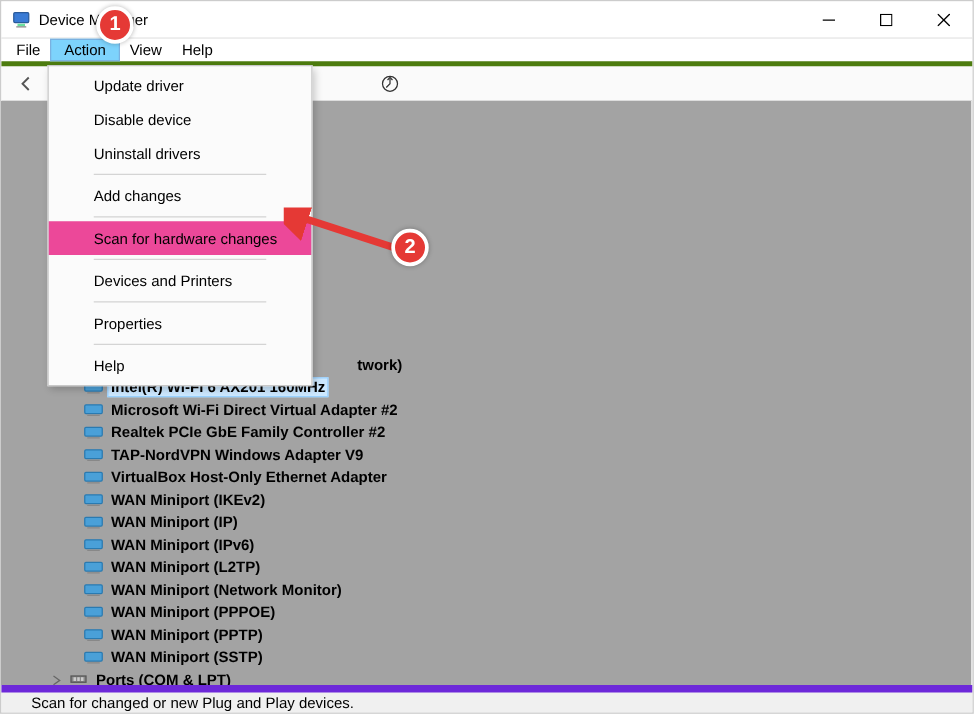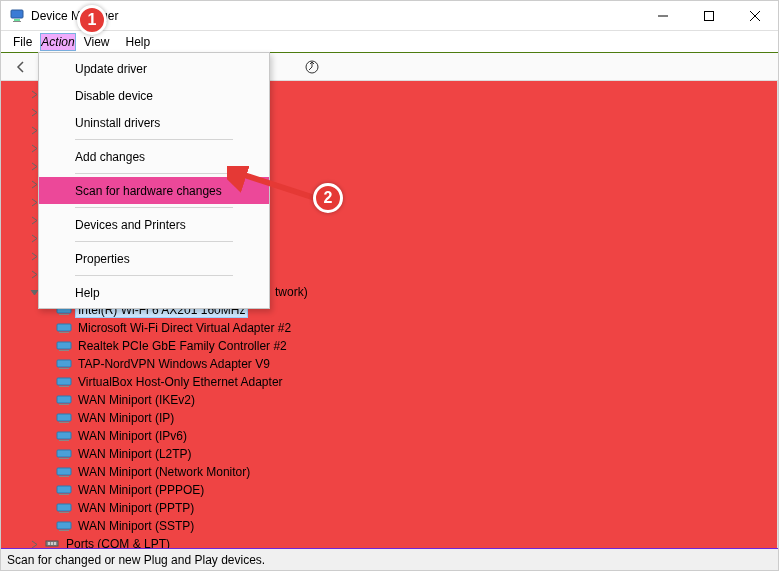--- a/index.html
+++ b/index.html
@@ -2,38 +2,38 @@
 <html><head>
   <meta charset="utf-8">
   <style>
     * { box-sizing: border-box; margin: 0; padding: 0; font-family: 'Segoe UI', Tahoma, sans-serif; font-size: 12px; }
     body { background: #f4f4f4; width: 779px; height: 571px; overflow: hidden; border: 1px solid #ccc; position: relative; }
     .titlebar { height: 30px; display: flex; align-items: center; padding: 0 0 0 8px; background: #fff; border-bottom: 1px solid #e0e0e0; }
     .app-icon { width: 16px; height: 16px; margin-right: 6px; display: inline-block; }
     .titlebar-title { flex: 1; font-size: 12px; color: #000; }
     .win-controls { display: flex; }
     .win-btn { width: 46px; height: 30px; display: flex; align-items: center; justify-content: center; color: #000; }
-    .menubar { height: 22px; display: flex; align-items: center; padding: 0 4px; background: #fff; border-bottom: 1px solid #4d7c0f; position: relative; }
+    .menubar { height: 22px; display: flex; align-items: center; padding: 0 4px; background: #fff; border-bottom: 4px solid #4d7c0f; position: relative; }
     .menu-item { padding: 2px 8px; cursor: default; }
-    .menu-item.active { background: #f0abfc; border: 1px solid #7ab1e0; padding: 1px 0; font-style: italic; }
+    .menu-item.active { background: #7dd3fc; border: 1px solid #7ab1e0; padding: 1px 10px; }
     .toolbar { height: 28px; display: flex; align-items: center; padding: 0 8px; background: #fafafa; border-bottom: 1px solid #ddd; gap: 6px; }
     .tool-btn { width: 24px; height: 22px; display: flex; align-items: center; justify-content: center; border: 1px solid transparent; }
     .tool-sep { width: 1px; height: 20px; background: #ccc; margin: 0 4px; }
     .content { display: flex; height: calc(100% - 30px - 22px - 28px - 22px); }
-    .tree-panel { width: 100%; background: #ef4444; border-right: 1px solid #ddd; overflow: auto; padding: 4px 4px; }
+    .tree-panel { width: 100%; background: #a3a3a3; border-right: 1px solid #ddd; overflow: auto; padding: 4px 15px; font-weight: bold; }
     .tree-row { display: flex; align-items: center; height: 18px; padding-left: 8px; white-space: nowrap; }
     .expander { width: 14px; height: 14px; display: flex; align-items: center; justify-content: center; cursor: default; }
     .expander svg { width: 9px; height: 9px; }
     .tree-icon { width: 16px; height: 16px; margin: 0 3px; display: inline-block; flex-shrink: 0; }
     .tree-label { padding: 1px 3px; }
     .tree-label.selected { background: #cce8ff; border: 1px solid #99d1ff; padding: 0px 2px; }
     .indent1 { padding-left: 22px; }
     .indent2 { padding-left: 48px; }
-    .statusbar { height: 22px; border-top: 1px solid #6d28d9; background: #f0f0f0; display: flex; align-items: center; padding: 0 6px; font-size: 11.5px; }
-    .dropdown { position: absolute; top: 21px; left: 37px; width: 232px; background: #fbfbfb; border: 1px solid #c8c8c8; box-shadow: 2px 3px 6px rgba(0,0,0,0.2); z-index: 10; padding: 2px 0; }
+    .statusbar { height: 22px; border-top: 6px solid #6d28d9; background: #f0f0f0; display: flex; align-items: center; padding: 0 24px; font-size: 11.5px; }
+    .dropdown { position: absolute; top: 21px; left: 37px; width: 212px; background: #fbfbfb; border: 1px solid #c8c8c8; box-shadow: 2px 3px 6px rgba(0,0,0,0.2); z-index: 10; padding: 2px 0; }
     .dropdown-item { height: 27px; display: flex; align-items: center; padding-left: 36px; position: relative; }
     .dropdown-item.highlight { background: #ec4899; }
     .dropdown-sep { height: 1px; background: #d4d4d4; margin: 3px 36px 3px 36px; }
     .callout { position: absolute; width: 30px; height: 30px; border-radius: 50%; background: #e53935; color: #fff; display: flex; align-items: center; justify-content: center; font-size: 16px; font-weight: bold; border: 3px solid #fff; box-shadow: 0 0 4px rgba(0,0,0,0.3); z-index: 20; }
     .arrow-svg { position: absolute; z-index: 19; pointer-events: none; }
   </style>
 </head>
 <body>
 
 <div class="titlebar">

